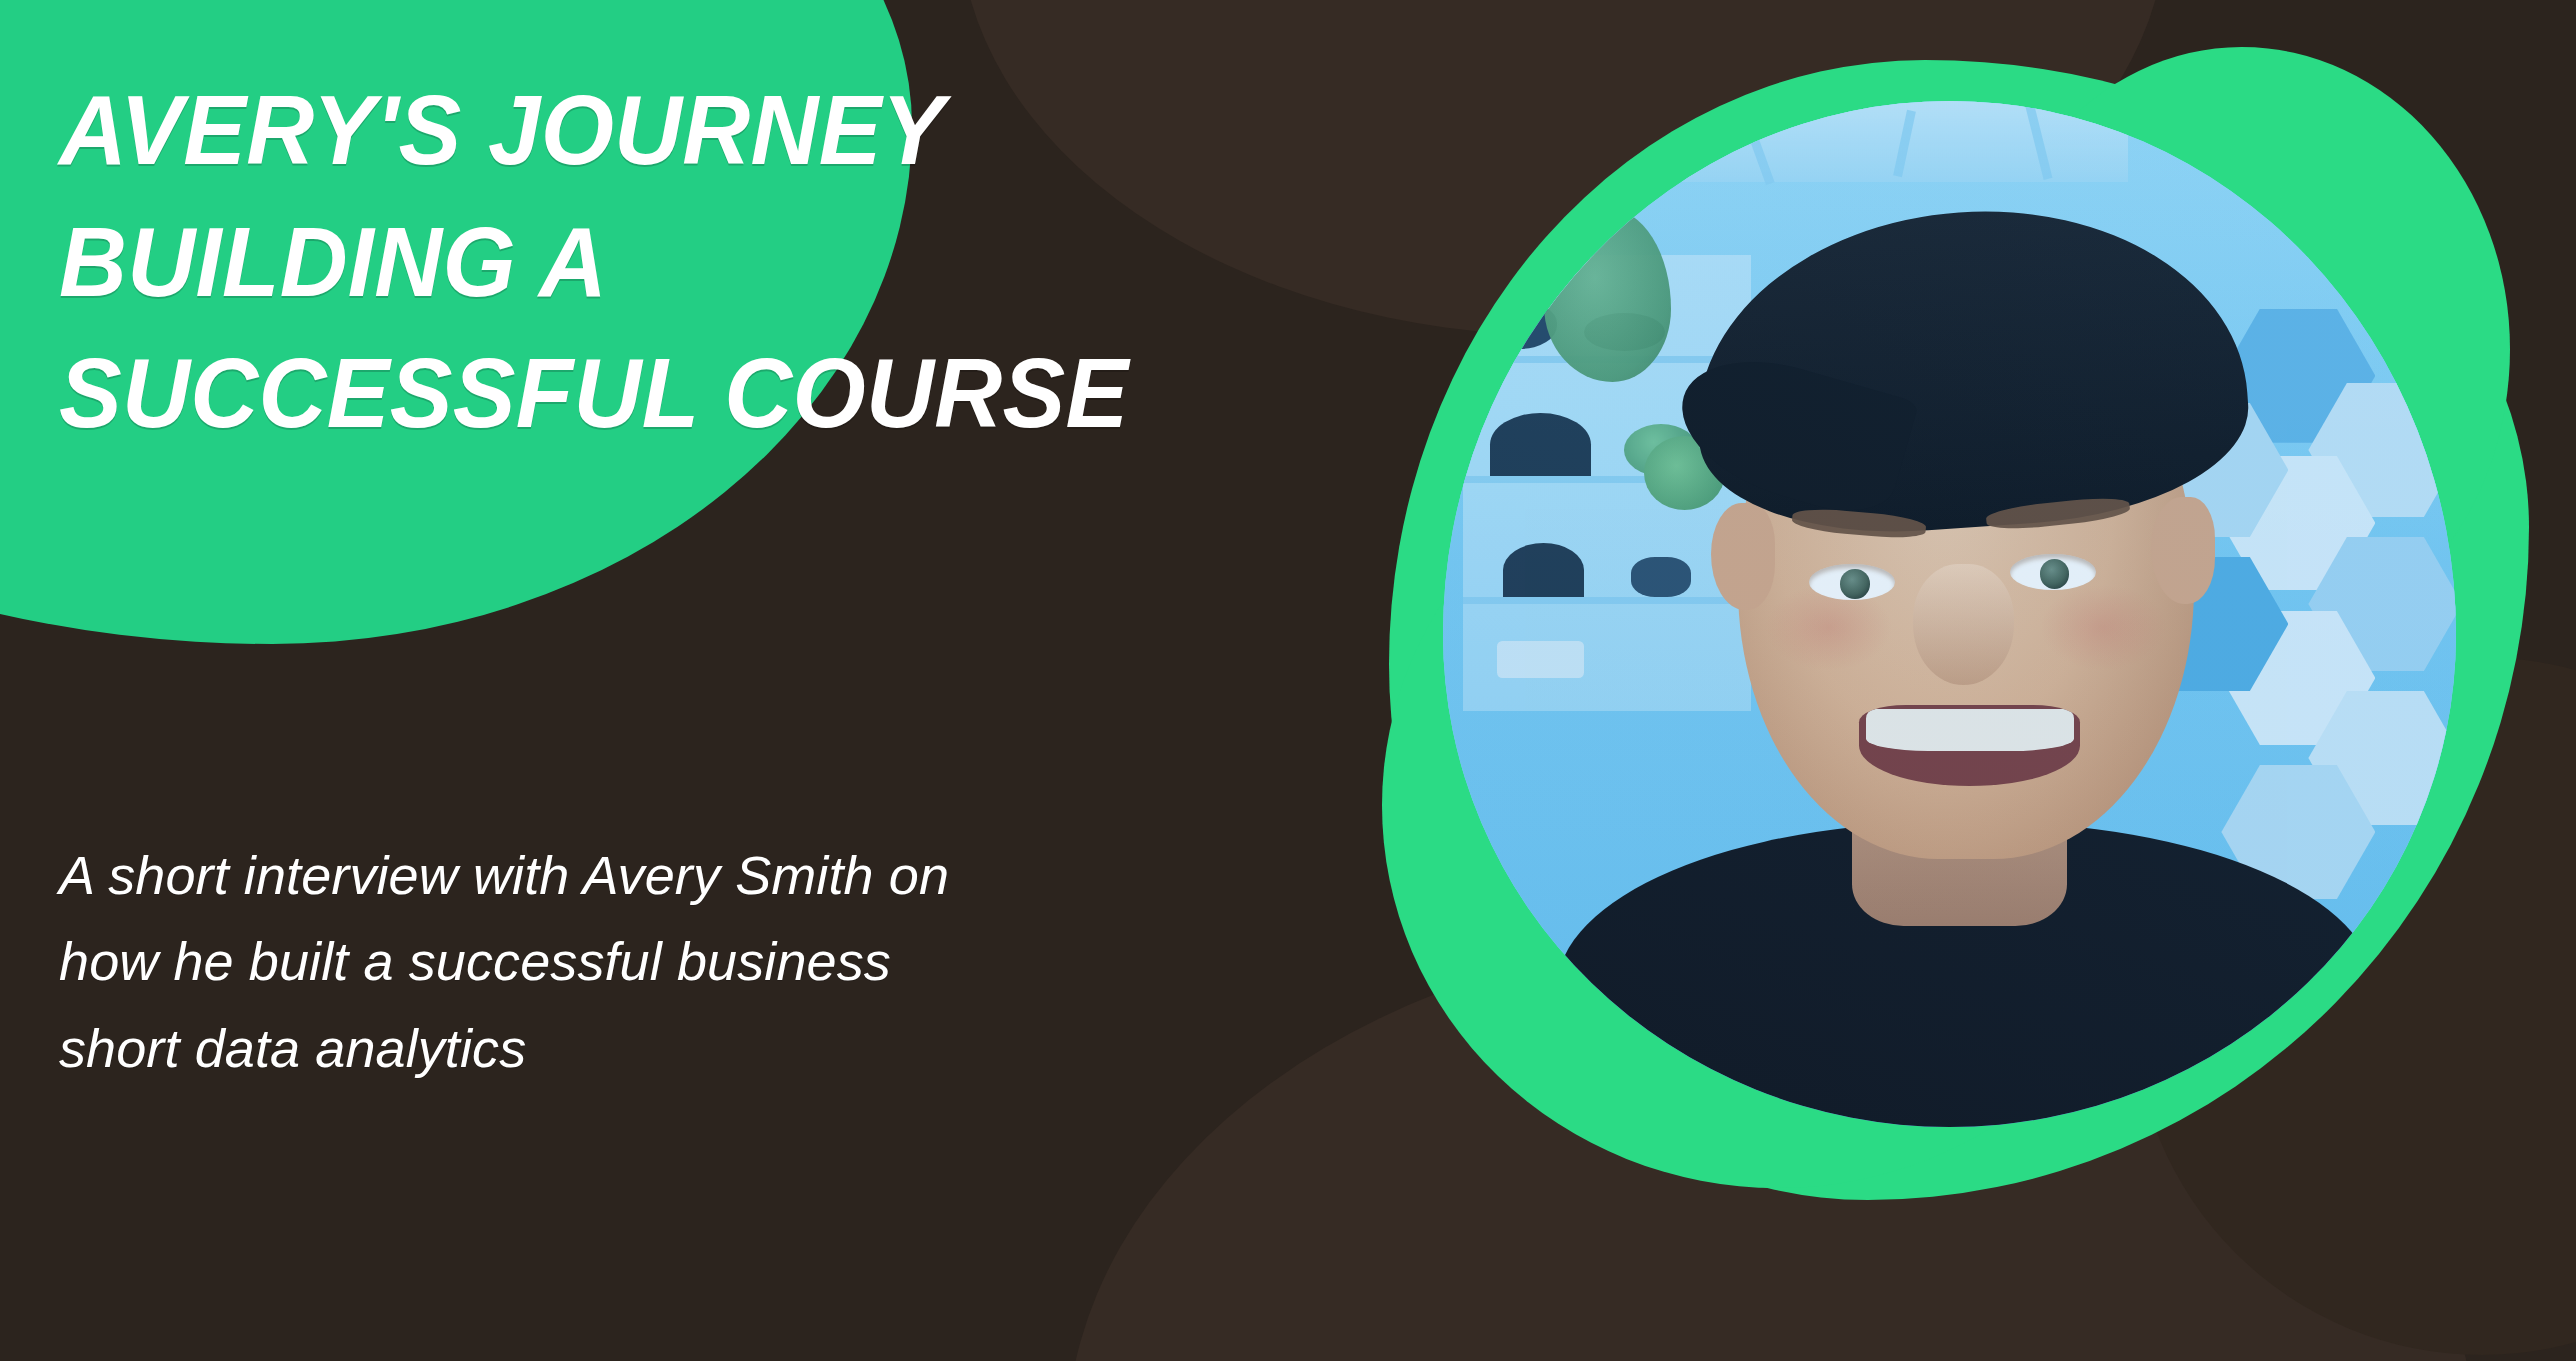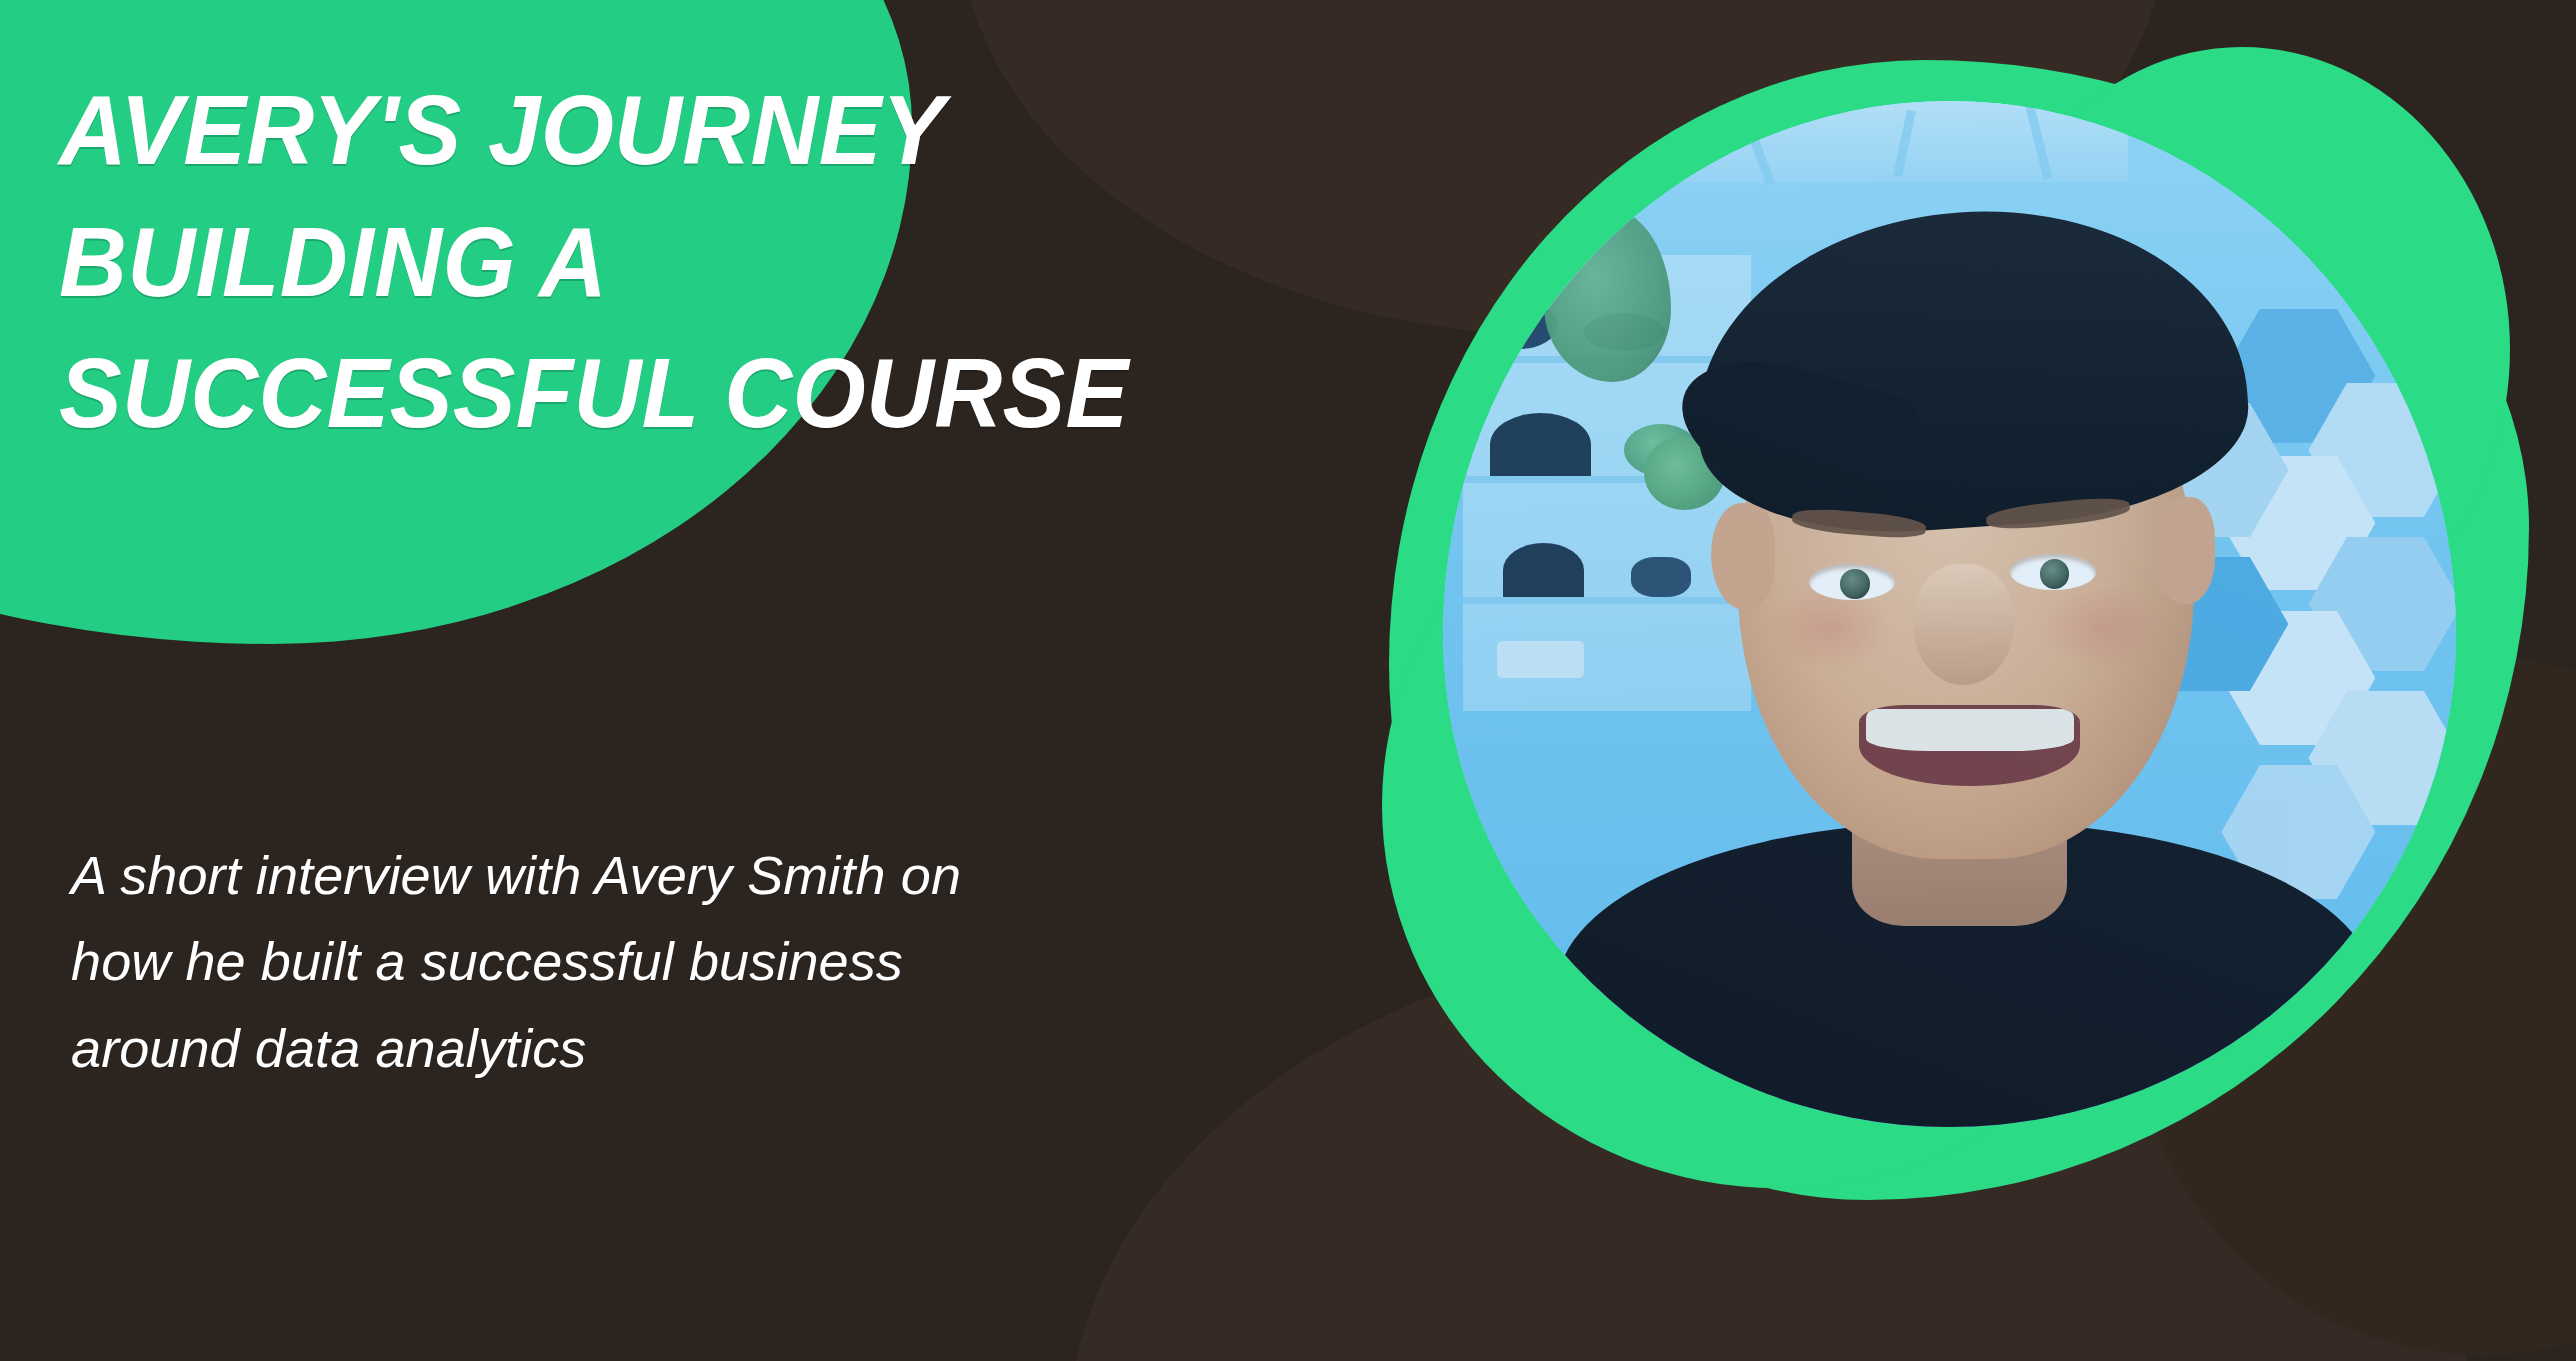--- a/index.html
+++ b/index.html
@@ -38,21 +38,20 @@
   }
 
   
   .subtitle{
     position:absolute;left:59px;top:832px;width:1375px;z-index:7;
   }
   .subtitle .sl{
     display:block;color:#FFFFFF;font-weight:400;font-size:54px;
     line-height:1.6;white-space:nowrap;letter-spacing:0.1px;
     text-shadow:0 1.3px 0 rgba(0,0,0,0.20);
-    margin-left:12px;
   }
 
   
   .portrait-wrap{position:absolute;left:1369px;top:47px;width:1208px;height:1248px;z-index:5;}
 
   
   .p-blob{
     position:absolute;left:20px;top:13.4px;width:1140px;height:1140px;
     background:#2BDB85;
     border-radius:47% 53% 58% 42% / 53% 41% 59% 47%;
@@ -150,21 +149,21 @@
 
   <h1 class="headline">
     <span class="ln">AVERY'S JOURNEY</span>
     <span class="ln">BUILDING A</span>
     <span class="ln">SUCCESSFUL COURSE</span>
   </h1>
 
   <div class="subtitle">
     <span class="sl">A short interview with Avery Smith on</span>
     <span class="sl">how he built a successful business</span>
-    <span class="sl">around data analytics</span>
+    <span class="sl">short data analytics</span>
   </div>
 
   <div class="portrait-wrap">
     <div class="p-blob"></div>
     <div class="p-blob2"></div>
     <div class="p-blob3"></div>
 
     <div class="photo">
       <div class="photo-inner">
 

